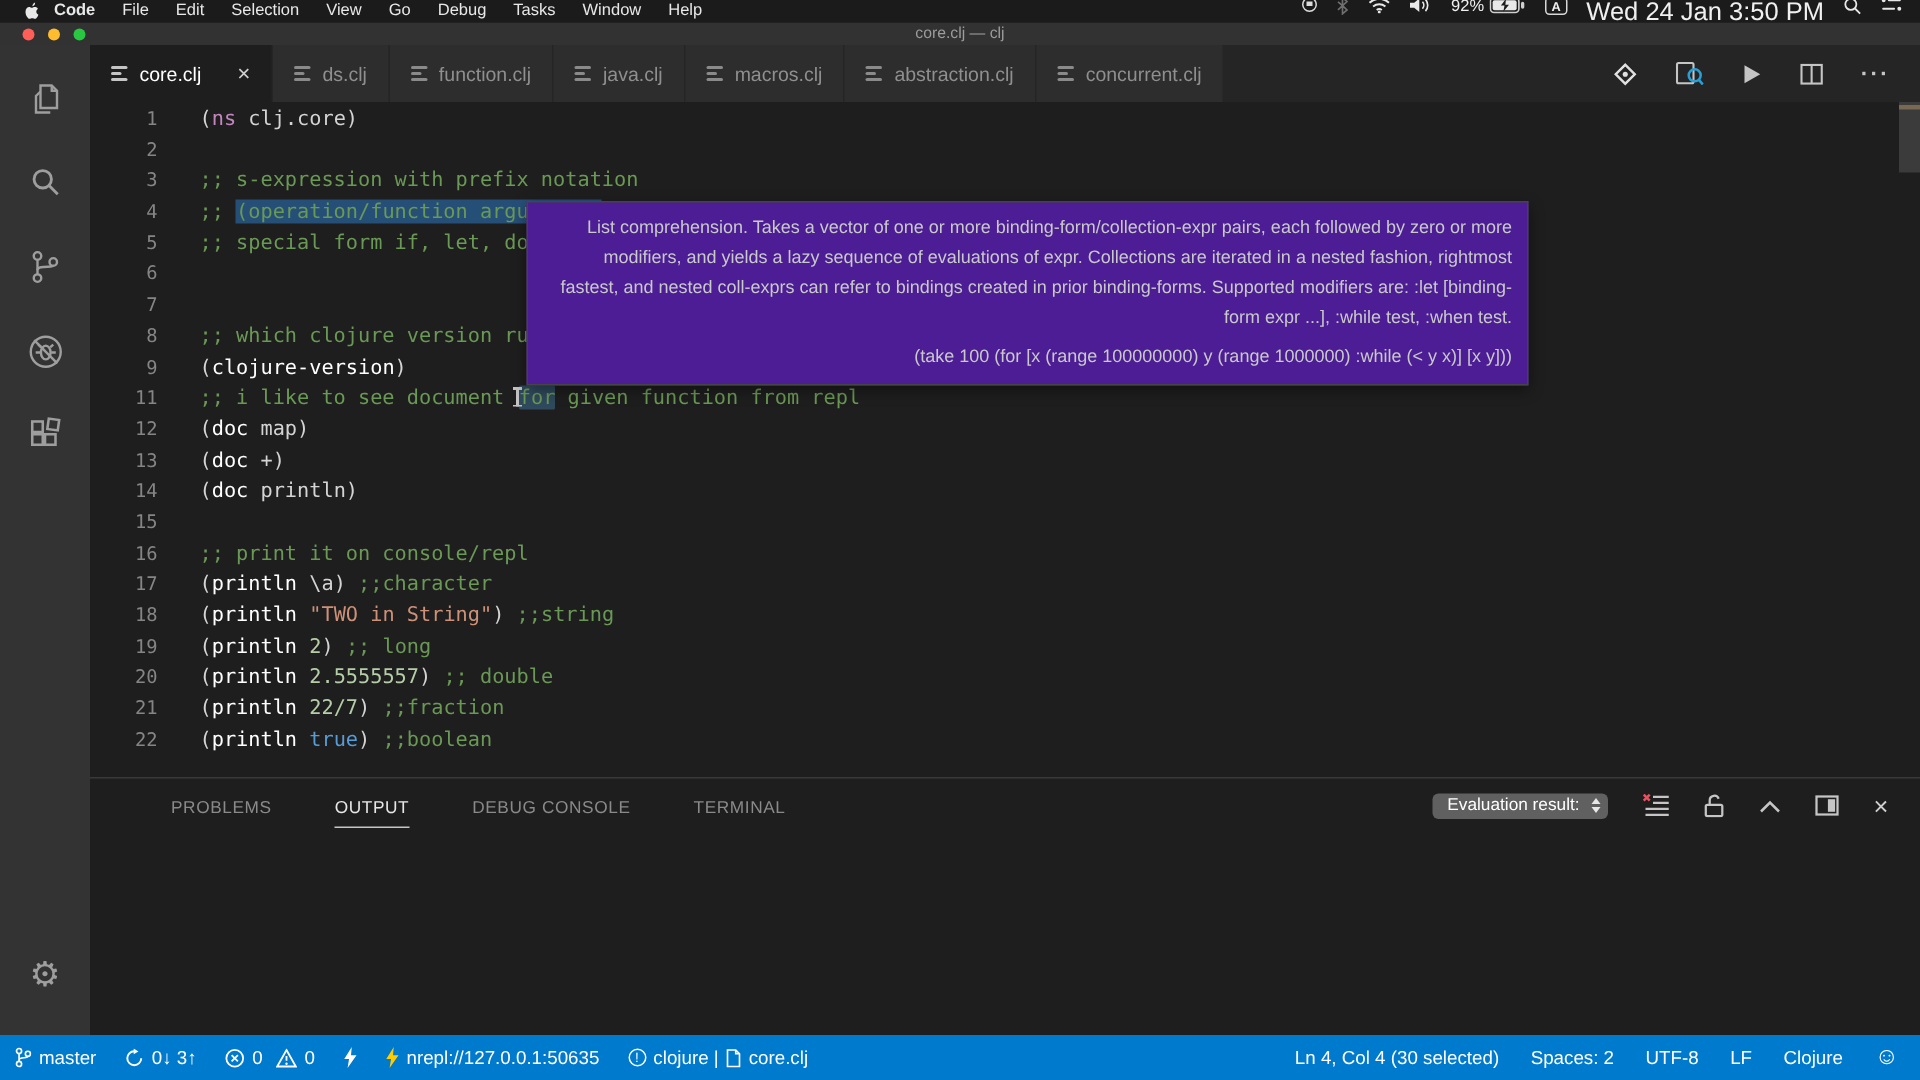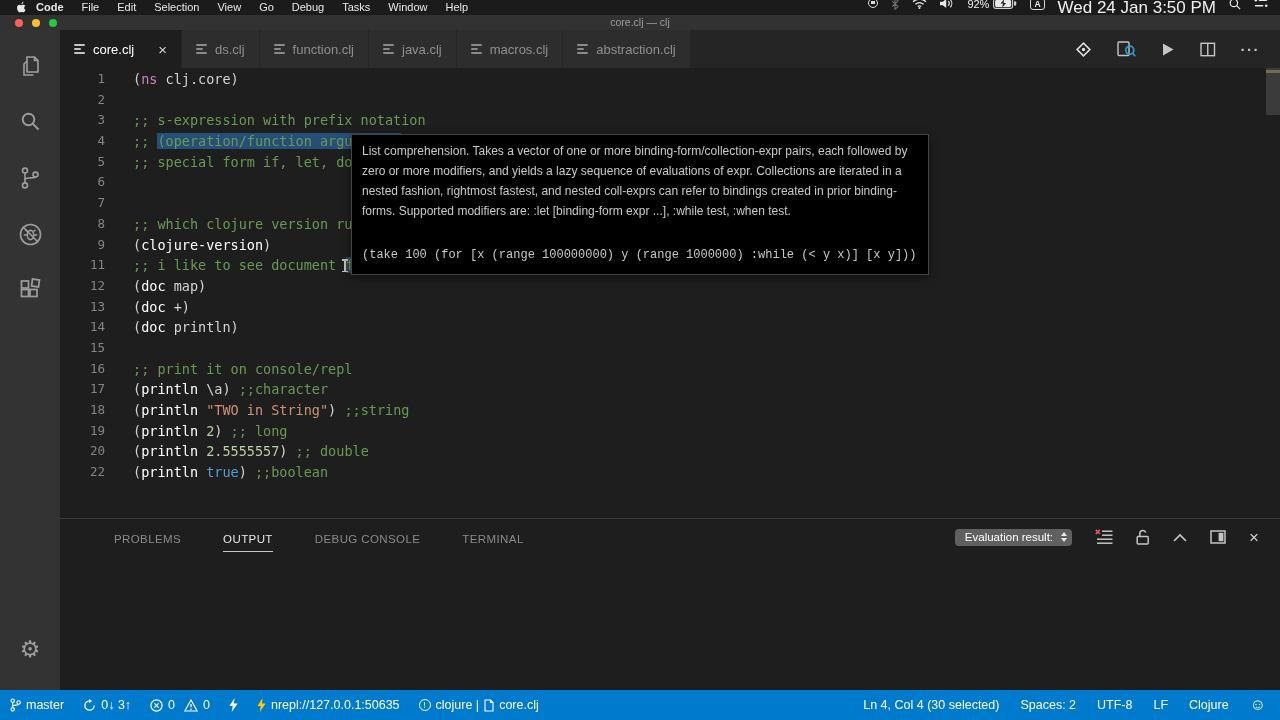--- a/index.html
+++ b/index.html
@@ -62,25 +62,25 @@
   .sel{background:#264f78;}
   .hl{background:#2f4a5d;border-radius:1px;}
   .ibeam{display:inline-block;width:1.5px;height:13px;background:#c3c3c3;vertical-align:-2px;position:relative;}
   .ibeam::before,.ibeam::after{content:"";position:absolute;left:-2px;width:5.5px;height:1.5px;background:#c3c3c3;}
   .ibeam::before{top:0;} .ibeam::after{bottom:0;}
   .sb-track{position:absolute;right:0;top:0;width:14px;height:450px;}
   .sb-thumb{position:absolute;right:0;top:0;width:14px;height:47px;background:#4f4f4f;opacity:.6;}
   .sb-marker{position:absolute;right:0;top:2px;width:14px;height:2.5px;background:#776953;}
 
   
-  .tooltip{position:absolute;left:351px;top:134px;width:578px;background:#000000;
+  .tooltip{position:absolute;left:351px;top:134px;width:668px;background:#4c1d95;
     border:1px solid #454545;padding:6px 10px 9px 10px;z-index:15;color:#c9c9c9;
-    font-size:12px;box-shadow:0 3px 10px rgba(0,0,0,.45);}
+    font-size:12px;box-shadow:0 3px 10px rgba(0,0,0,.45);text-align:right;}
   .tt-body{line-height:20px;}
-  .tt-example{line-height:20px;margin-top:24px;white-space:nowrap;font-family:Liberation Mono, monospace;}
+  .tt-example{line-height:20px;margin-top:6px;white-space:nowrap;}
 
   
   .panel{position:absolute;left:60px;top:518px;width:1220px;height:172px;background:#1e1e1e;
     border-top:1px solid rgba(128,128,128,.28);z-index:8;padding-left:18px;}
   .panel-header{height:36px;display:flex;align-items:center;}
   .panel-tabs{display:flex;gap:42px;margin-left:36px;font-size:11.5px;letter-spacing:.4px;color:#8a8a8a;}
   .panel-tab{padding:10px 0 6px 0;border-bottom:1px solid transparent;cursor:pointer;}
   .panel-tab.active{color:#e7e7e7;border-bottom:1px solid #c6c6c6;}
   .panel-right{margin-left:auto;display:flex;align-items:center;gap:23px;padding-right:21px;}
   .eval-select{background:#606060;border-radius:4px;color:#fff;font-size:11.5px;
@@ -259,20 +259,28 @@
         </span>
         <span class="tab-label">macros.clj</span>
       </div>
       <div class="tab">
         <span class="tab-icon">
           <i></i>
           <i class="s"></i>
           <i></i>
         </span>
         <span class="tab-label">abstraction.clj</span>
+      </div>
+      <div class="tab">
+        <span class="tab-icon">
+          <i></i>
+          <i class="s"></i>
+          <i></i>
+        </span>
+        <span class="tab-label">concurrent.clj</span>
       </div>
     </div>
   <div class="ed-actions">
     <svg width="17" height="17" viewBox="0 0 17 17">
       <rect x="4" y="4" width="9" height="9" transform="rotate(45 8.5 8.5)" fill="none" stroke="#e0e0e0" stroke-width="1.6"></rect>
       <circle cx="8.5" cy="8.5" r="1.7" fill="#e0e0e0"></circle>
     </svg>
     <svg width="19" height="17" viewBox="0 0 19 17">
       <rect x="1" y="1" width="11" height="13.5" rx="1" fill="none" stroke="#c5c5c5" stroke-width="1.4"></rect>
       <circle cx="12.8" cy="9.2" r="4" fill="none" stroke="#2b9fd4" stroke-width="1.7"></circle>
@@ -303,20 +311,21 @@
       <div class="code-line"><span class="ln">11</span><span class="lc"><span class="cm">;; i like to see document </span><span class="ibeam"></span><span class="cm hl">for</span><span class="cm"> given function from repl</span></span></div>
       <div class="code-line"><span class="ln">12</span><span class="lc"><span class="pl">(</span><span class="fn">doc</span><span class="pl"> map)</span></span></div>
       <div class="code-line"><span class="ln">13</span><span class="lc"><span class="pl">(</span><span class="fn">doc</span><span class="pl"> +)</span></span></div>
       <div class="code-line"><span class="ln">14</span><span class="lc"><span class="pl">(</span><span class="fn">doc</span><span class="pl"> println)</span></span></div>
       <div class="code-line"><span class="ln">15</span><span class="lc"></span></div>
       <div class="code-line"><span class="ln">16</span><span class="lc"><span class="cm">;; print it on console/repl</span></span></div>
       <div class="code-line"><span class="ln">17</span><span class="lc"><span class="pl">(</span><span class="fn">println</span><span class="pl"> \a) </span><span class="cm">;;character</span></span></div>
       <div class="code-line"><span class="ln">18</span><span class="lc"><span class="pl">(</span><span class="fn">println</span><span class="pl"> </span><span class="str">"TWO in String"</span><span class="pl">) </span><span class="cm">;;string</span></span></div>
       <div class="code-line"><span class="ln">19</span><span class="lc"><span class="pl">(</span><span class="fn">println</span><span class="pl"> </span><span class="num">2</span><span class="pl">) </span><span class="cm">;; long</span></span></div>
       <div class="code-line"><span class="ln">20</span><span class="lc"><span class="pl">(</span><span class="fn">println</span><span class="pl"> </span><span class="num">2.5555557</span><span class="pl">) </span><span class="cm">;; double</span></span></div>
+      <div class="code-line"><span class="ln">21</span><span class="lc"><span class="pl">(</span><span class="fn">println</span><span class="pl"> </span><span class="num">22/7</span><span class="pl">) </span><span class="cm">;;fraction</span></span></div>
       <div class="code-line"><span class="ln">22</span><span class="lc"><span class="pl">(</span><span class="fn">println</span><span class="pl"> </span><span class="bool">true</span><span class="pl">) </span><span class="cm">;;boolean</span></span></div>
     </div>
   <div class="sb-track">
     <div class="sb-thumb"></div>
     <div class="sb-marker"></div>
   </div>
 </div>
 
 <div class="tooltip">
   <div class="tt-body">List comprehension. Takes a vector of one or more binding-form/collection-expr pairs, each followed by zero or more modifiers, and yields a lazy sequence of evaluations of expr. Collections are iterated in a nested fashion, rightmost fastest, and nested coll-exprs can refer to bindings created in prior binding-forms. Supported modifiers are: :let [binding-form expr ...], :while test, :when test.</div>

